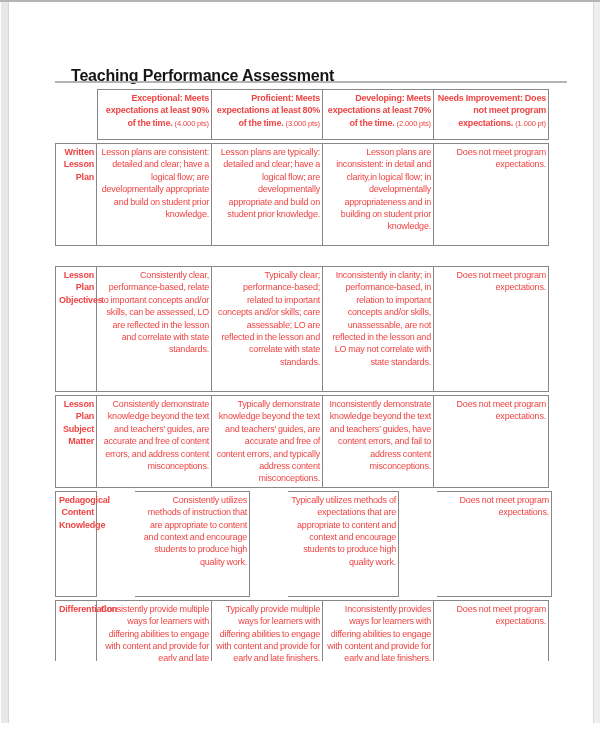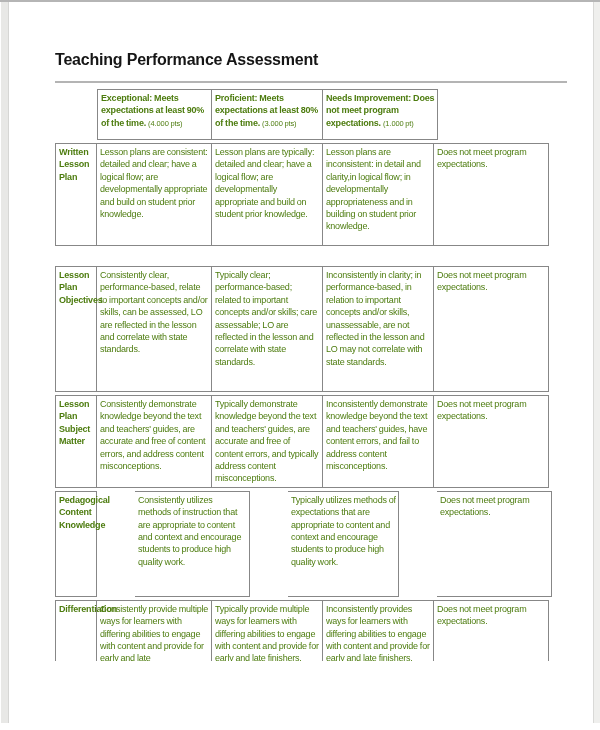--- a/index.html
+++ b/index.html
@@ -33,39 +33,40 @@
   .edge-right {
     position: absolute;
     right: 0; top: 2px;
     width: 6px; height: 721px;
     background: #efefed;
     border-left: 1px solid #d9d9d7;
   }
   .title {
     position: absolute;
     left: 55px; top: 51px;
-    margin: 0;
+    margin: 16px;
     font-size: 16px;
     font-weight: bold;
     letter-spacing: -0.2px;
     color: #161616;
   }
   .title-rule {
     position: absolute;
     left: 55px; top: 81px;
     width: 512px; height: 2px;
     background: #b4b4b4;
   }
   .rubric {
     position: absolute;
     left: 55px; top: 89px;
     width: 512px;
     height: 572px;
     overflow: hidden;
-    color: #4d7c0f;
+    color: #ef4444;
+    text-align: right;
   }
   .trow {
     display: flex;
     margin-bottom: 3px;
   }
   .cell {
     box-sizing: border-box;
     border: 1px solid #878787;
     border-left: none;
     padding: 2px 2px 2px 3px;
@@ -105,20 +106,21 @@
 
   <h1 class="title">Teaching Performance Assessment</h1>
   <div class="title-rule"></div>
 
   <div class="rubric">
 
     <div class="trow row-header">
       <div class="cell c0 hempty"></div>
       <div class="cell c1 hcell"><span>Exceptional: Meets expectations at least 90% of the time.</span> <span class="pts">(4.000 pts)</span></div>
       <div class="cell c2 hcell"><span>Proficient: Meets expectations at least 80% of the time.</span> <span class="pts">(3.000 pts)</span></div>
+      <div class="cell c3 hcell"><span>Developing: Meets expectations at least 70% of the time.</span> <span class="pts">(2.000 pts)</span></div>
       <div class="cell c4 hcell"><span>Needs Improvement: Does not meet program expectations.</span> <span class="pts">(1.000 pt)</span></div>
     </div>
 
     <div class="trow row-0">
       <div class="cell c0">Written Lesson Plan</div>
       <div class="cell c1">Lesson plans are consistent: detailed and clear; have a logical flow; are developmentally appropriate and build on student prior knowledge.</div>
       <div class="cell c2">Lesson plans are typically: detailed and clear; have a logical flow; are developmentally appropriate and build on student prior knowledge.</div>
       <div class="cell c3">Lesson plans are inconsistent: in detail and clarity,in logical flow; in developmentally appropriateness and in building on student prior knowledge.</div>
       <div class="cell c4">Does not meet program expectations.</div>
     </div>

